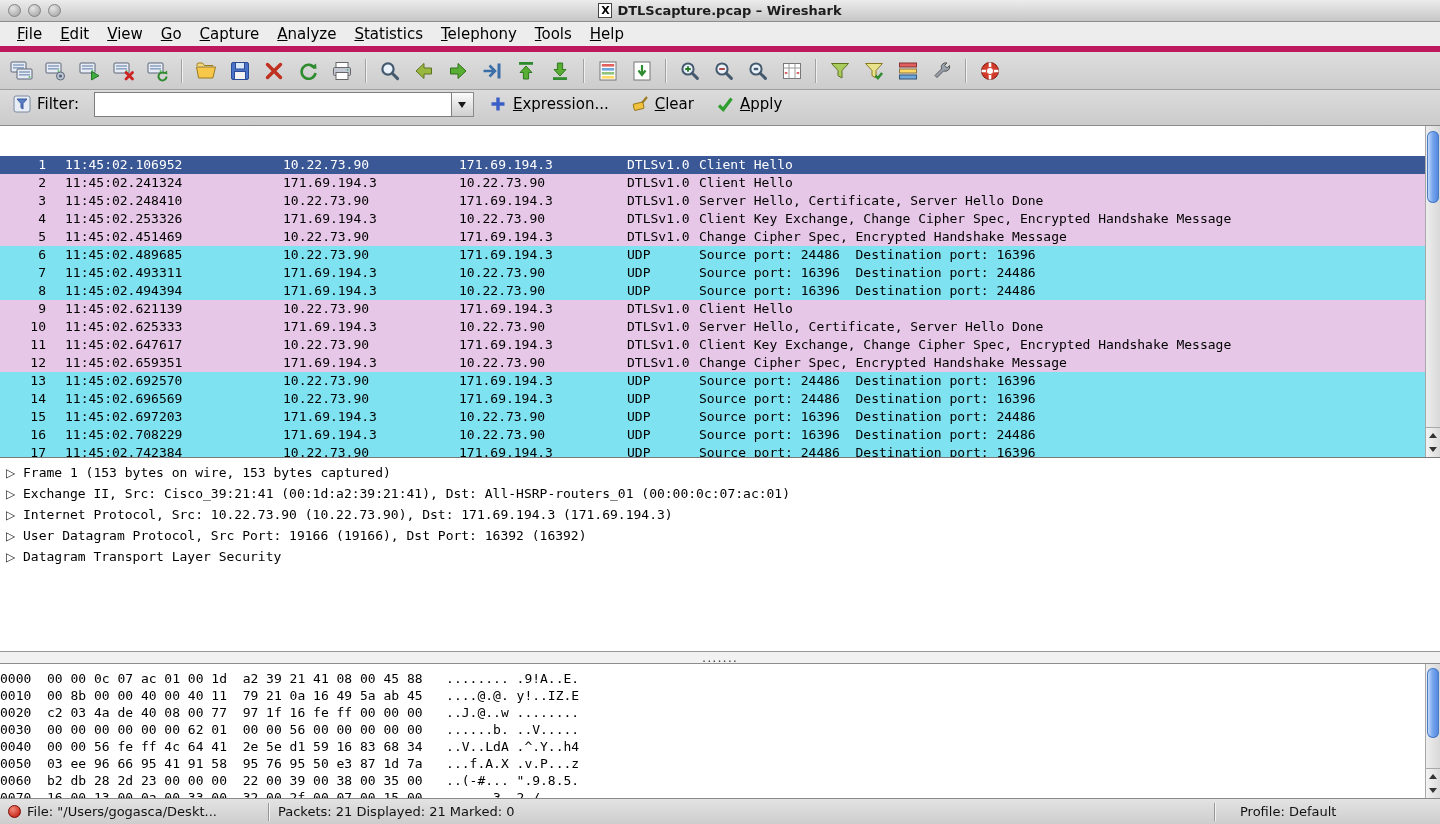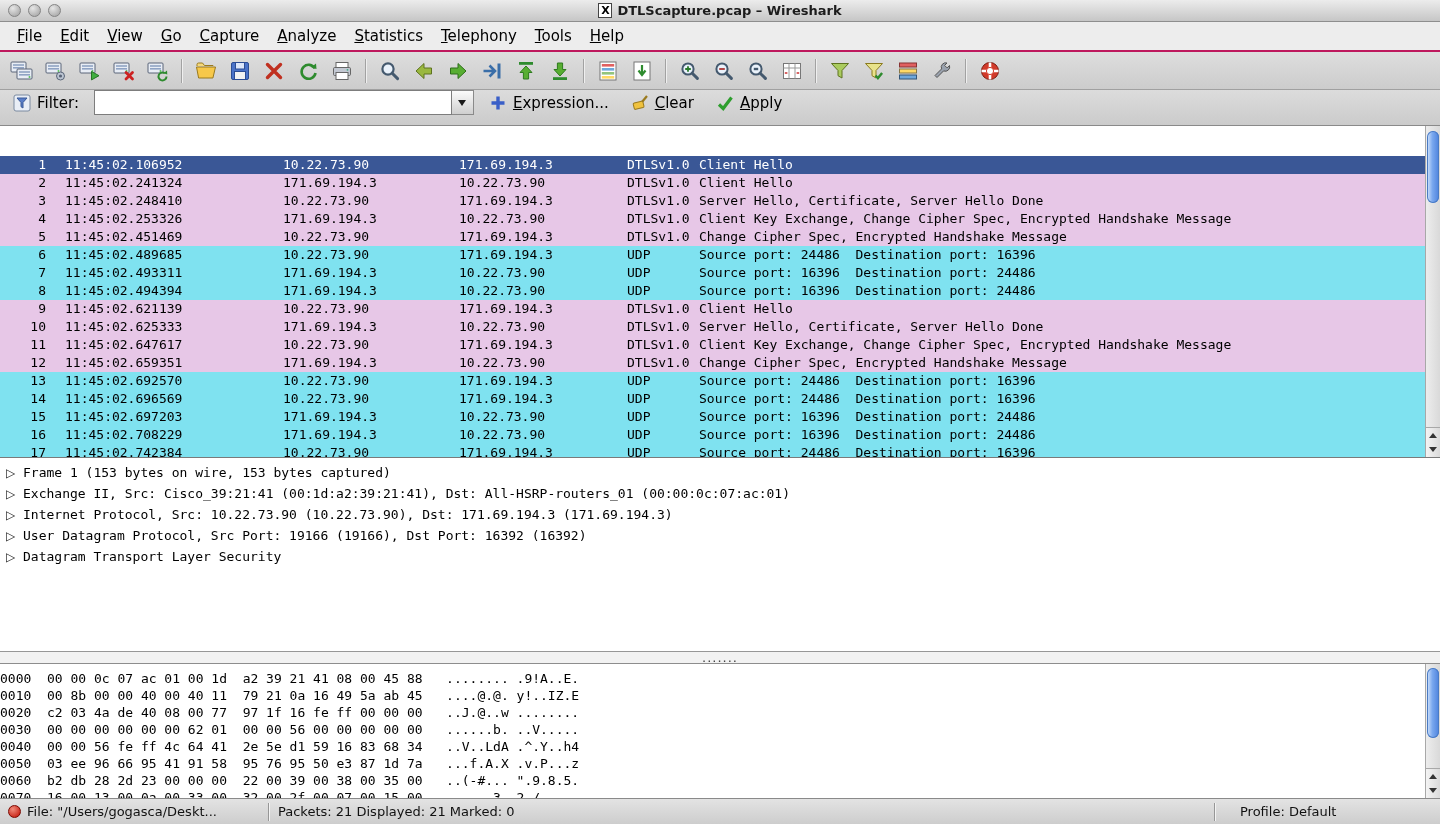--- a/index.html
+++ b/index.html
@@ -10,32 +10,32 @@
   .window{position:relative;width:1440px;height:824px;background:#d6d6d6;}
 
   
   .titlebar{height:22px;background:linear-gradient(#ececec,#c6c6c6);border-bottom:1px solid #8e8e8e;position:relative;display:flex;align-items:center;}
   .traffic-lights{position:absolute;left:8px;top:4px;display:flex;gap:7px;}
   .tl{width:13px;height:13px;border-radius:50%;border:1px solid #848484;background:radial-gradient(circle at 35% 30%,#e6e6e6,#9d9d9d);display:inline-block;}
   .title{flex:1;display:flex;justify-content:center;align-items:center;gap:5px;font-size:13px;font-weight:bold;color:#1c1c1c;}
   .x11-icon{display:inline-block;width:14px;height:15px;background:#fff;border:1px solid #444;font-size:11px;font-weight:bold;line-height:13px;text-align:center;color:#000;}
 
   
-  .menubar{height:30px;background:#ededed;border-bottom:2px solid #be185d;display:flex;align-items:center;padding-left:8px;}
+  .menubar{height:30px;background:#ededed;border-bottom:6px solid #be185d;display:flex;align-items:center;padding-left:8px;}
   .menu-item{padding:4px 9px;font-size:15px;color:#000;white-space:nowrap;}
 
   
   .toolbar{height:38px;background:linear-gradient(#dedede,#cccccc);border-bottom:1px solid #a0a0a0;display:flex;align-items:center;padding:0 5px;}
   .tb-btn{width:34px;height:30px;display:flex;align-items:center;justify-content:center;border-radius:4px;}
   .tb-ic{display:block;width:24px;height:24px;}
   .tb-ic svg{display:block;}
   .tb-sep{width:2px;height:24px;margin:0 6px;border-left:1px solid #a2a2a2;border-right:1px solid #efefef;}
 
   
-  .filterbar{height:36px;background:linear-gradient(#dcdcdc,#cbcbcb);border-bottom:1px solid #8a8a8a;display:flex;align-items:flex-start;padding:0 6px;gap:8px;}
+  .filterbar{height:36px;background:linear-gradient(#dcdcdc,#cbcbcb);border-bottom:1px solid #8a8a8a;display:flex;align-items:flex-end;padding:8px 6px;gap:8px;}
   .filter-btn,.fb-btn{display:flex;align-items:center;gap:6px;padding:4px 7px;font-size:15px;color:#000;}
   .fb-ic{display:inline-block;width:18px;height:18px;}
   .filter-input-wrap{display:flex;align-items:center;}
   .filter-input{width:358px;height:25px;border:1px solid #7d7d7d;background:#fff;font-size:14px;padding:0 5px;font-family:"DejaVu Sans Mono",monospace;}
   .combo-arrow{width:22px;height:25px;border:1px solid #8a8a8a;border-left:none;background:linear-gradient(#fbfbfb,#cfcfcf);display:flex;align-items:center;justify-content:center;}
   .caret{width:0;height:0;border-left:4px solid transparent;border-right:4px solid transparent;border-top:6px solid #1a1a1a;display:inline-block;}
 
   
   .packet-list{position:relative;height:332px;background:#fff;border-bottom:1px solid #7a7a7a;overflow:hidden;}
   .pl-header{display:grid;grid-template-columns:56px 218px 176px 172px 68px 1fr;height:30px;background:linear-gradient(#fdfdfd,#d3d3d3);border-bottom:1px solid #979797;padding-right:15px;margin-top:44px;}

